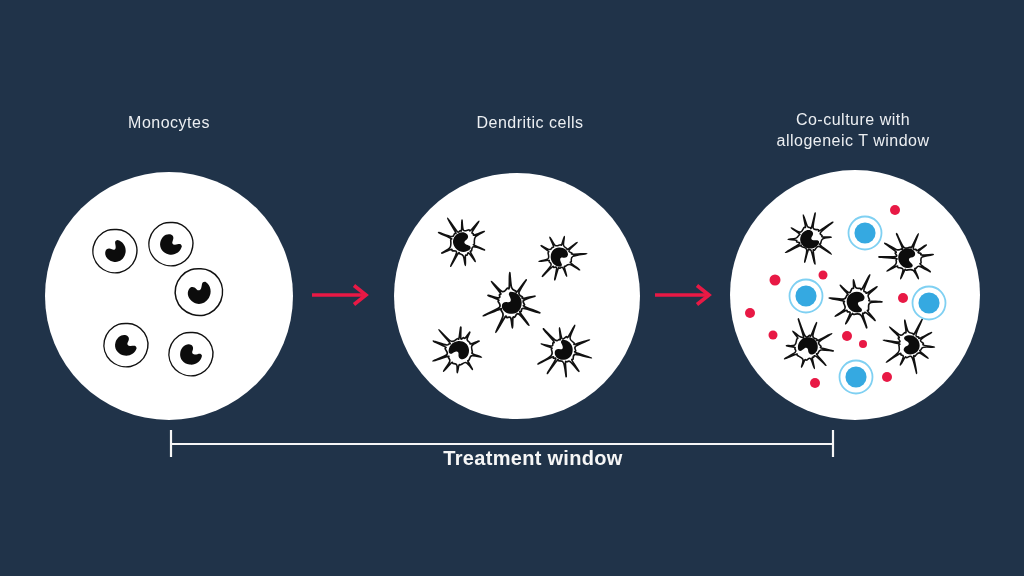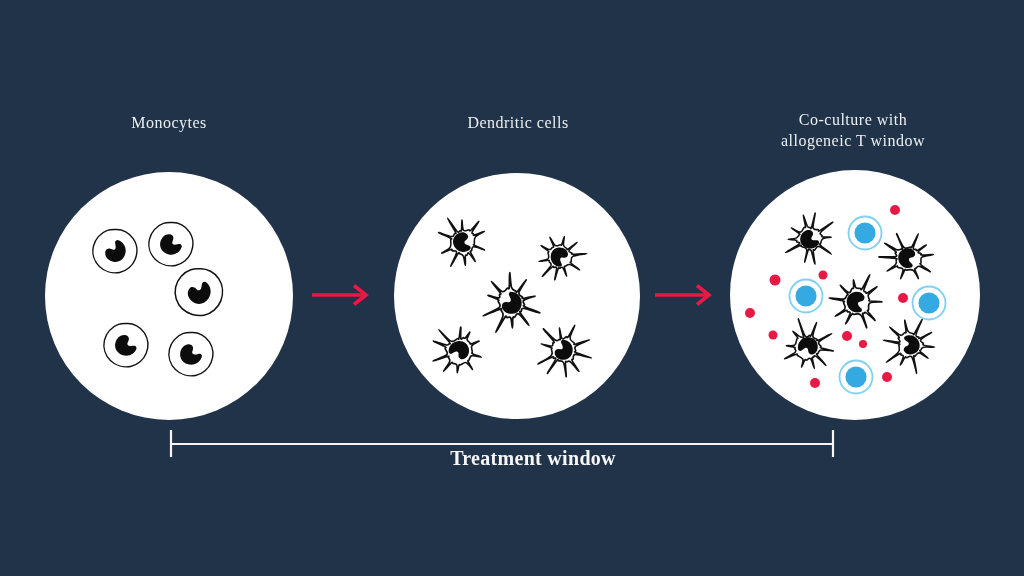--- a/index.html
+++ b/index.html
@@ -1,33 +1,33 @@
 <!DOCTYPE html>
 <html style="--bg: #203349; --text: #ECEFF2; --bracket: #F6F6F6;"><head>
 <meta charset="utf-8">
 <style>
   html,body{margin:0;padding:0;background:#203349;}
   .stage{
     position:relative;width:1024px;height:576px;overflow:hidden;
     background:var(--bg,#203349);
-    font-family:Liberation Serif, serif;
+    font-family:Liberation Sans, sans-serif;
   }
   svg.fig{position:absolute;left:0;top:0;}
   .panel-label{
     position:absolute;transform:translateX(-50%);
     color:var(--text,#ECEFF2);font-size:16px;letter-spacing:.5px;
     line-height:21px;text-align:center;white-space:nowrap;
   }
   .bracket-label{
     position:absolute;transform:translateX(-50%);
     color:var(--bracket,#F6F6F6);font-size:20px;font-weight:bold;
     letter-spacing:.3px;white-space:nowrap;
   }
   #label-monocytes{left:169px;top:112px;}
-  #label-dendritic{left:518px;top:112px;}
+  #label-dendritic{left:530px;top:112px;}
   #label-coculture{left:853px;top:109px;}
   #label-treatment{left:533px;top:447px;}
 </style>
 </head>
 <body>
 
 <div class="stage">
   <svg id="fig" class="fig" width="1024" height="576" viewBox="0 0 1024 576">
       <circle cx="169" cy="296" r="124" fill="#FFFFFF"></circle>
       <circle cx="517" cy="296" r="123" fill="#FFFFFF"></circle>

